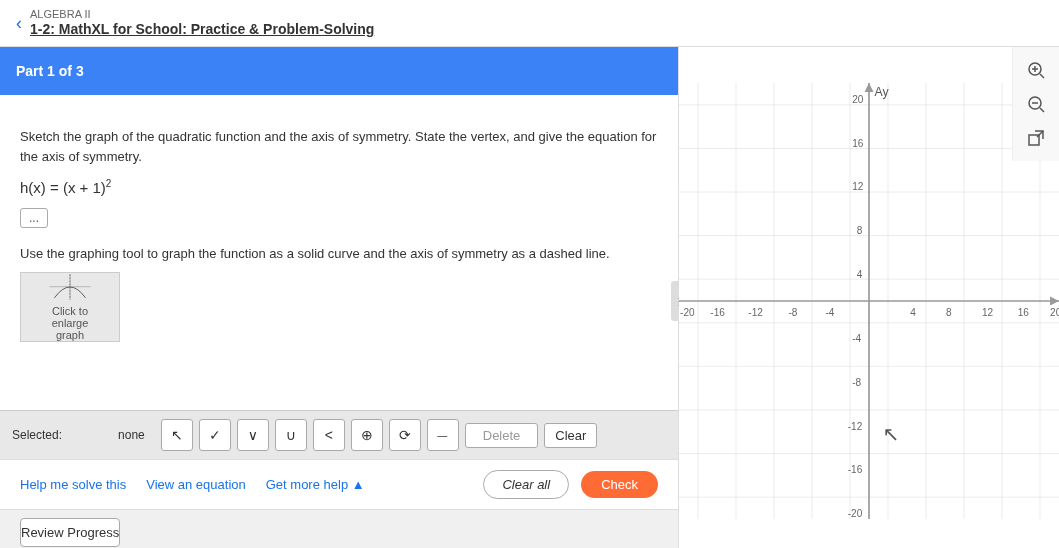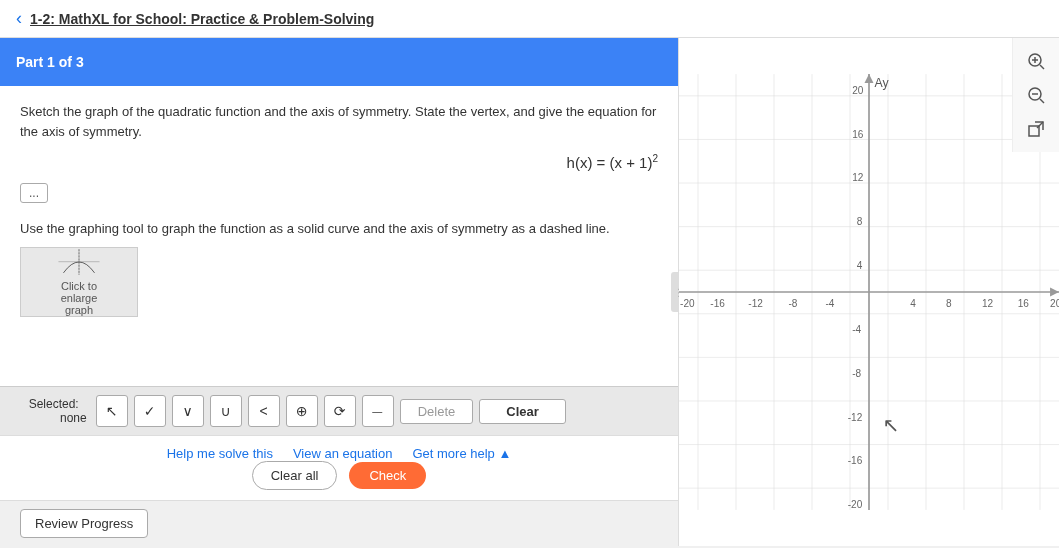--- a/index.html
+++ b/index.html
@@ -55,36 +55,35 @@
 
     .part-header {
       background: #3b82f6;
       color: #fff;
       padding: 16px 16px;
       font-size: 14px;
       font-weight: bold;
     }
 
     .question-area {
-      padding: 16px 20px;
+      padding: 32px 20px;
       flex: 1;
     }
 
     .question-text {
       font-size: 13px;
       color: #333;
       line-height: 1.5;
       margin-bottom: 12px;
     }
 
     .function-display {
       font-size: 15px;
       color: #333;
       margin: 10px 0 4px 0;
-      text-align: right;
     }
 
     .dots-expand {
       display: inline-block;
       border: 1px solid #aaa;
       border-radius: 3px;
       padding: 2px 8px;
       font-size: 12px;
       color: #555;
       margin: 8px 0;
@@ -92,21 +91,21 @@
     }
 
     .instruction-text {
       font-size: 13px;
       color: #333;
       line-height: 1.5;
       margin: 8px 0;
     }
 
     .graph-thumbnail {
-      width: 118px;
+      width: 100px;
       height: 70px;
       background: #e8e8e8;
       border: 1px solid #ccc;
       display: flex;
       flex-direction: column;
       align-items: center;
       justify-content: center;
       cursor: pointer;
       margin-top: 8px;
     }
@@ -160,36 +159,35 @@
       padding: 4px 17px;
       font-size: 13px;
       color: #999;
       cursor: pointer;
     }
 
     .clear-btn {
       background: #fff;
       border: 1px solid #aaa;
       border-radius: 3px;
-      padding: 4px 26px;
-      font-size: 13px;
-      color: #333;
-      cursor: pointer;
-      font-weight: bold;
+      padding: 4px 10px;
+      font-size: 13px;
+      color: #333;
+      cursor: pointer;
+      font-weight: normal;
     }
 
     
     .bottom-bar {
       background: #fff;
       padding: 10px 20px;
       display: flex;
       align-items: center;
       justify-content: space-between;
       border-top: 1px solid #ddd;
-      flex-direction: column;
     }
 
     .bottom-left {
       display: flex;
       align-items: center;
       gap: 20px;
     }
 
     .help-link {
       font-size: 13px;
@@ -205,20 +203,21 @@
     }
 
     .clear-all-btn {
       background: #fff;
       border: 1px solid #aaa;
       border-radius: 20px;
       padding: 6px 18px;
       font-size: 13px;
       color: #333;
       cursor: pointer;
+      font-style: italic;
     }
 
     .check-btn {
       background: #ff6b35;
       border: none;
       border-radius: 20px;
       padding: 6px 20px;
       font-size: 13px;
       color: #fff;
       cursor: pointer;
@@ -232,21 +231,21 @@
       display: flex;
       align-items: center;
       justify-content: space-between;
       border-top: 1px solid #ddd;
     }
 
     .review-btn {
       background: #fff;
       border: 1px solid #aaa;
       border-radius: 4px;
-      padding: 6px 14px;
+      padding: 6px 0;
       font-size: 13px;
       color: #333;
       cursor: pointer;
     }
 
     .question-nav {
       display: flex;
       align-items: center;
       gap: 8px;
       font-size: 13px;
@@ -341,20 +340,21 @@
       vertical-align: super;
       font-size: 10px;
     }
   </style>
 </head>
 <body>
 
 <div class="top-nav">
   <span class="back-arrow">‹</span>
   <div>
+    <span class="nav-subtitle">ALGEBRA II</span>
     <span class="nav-title">1-2: MathXL for School: Practice &amp; Problem-Solving</span>
   </div>
 </div>
 
 <div class="main-content">
 
   <div class="left-panel">
 
     <div class="part-header">
       <span>Part 1 of 3</span>
@@ -385,21 +385,21 @@
         </svg>
         <div class="graph-thumbnail-text">
           <span>Click to</span><br>
           <span>enlarge</span><br>
           <span>graph</span>
         </div>
       </div>
     </div>
 
     <div class="toolbar-area">
-      <div style="display:flex;flex-direction:column;margin-right:3px;text-align:right;">
+      <div style="display:flex;margin-right:10px;text-align:right;">
         <span class="selected-label">Selected:</span>
         <span class="selected-value">none</span>
       </div>
 
       <div class="toolbar-btn">↖</div>
       <div class="toolbar-btn">✓</div>
       <div class="toolbar-btn">∨</div>
       <div class="toolbar-btn">∪</div>
       <div class="toolbar-btn">&lt;</div>
       <div class="toolbar-btn">⊕</div>

